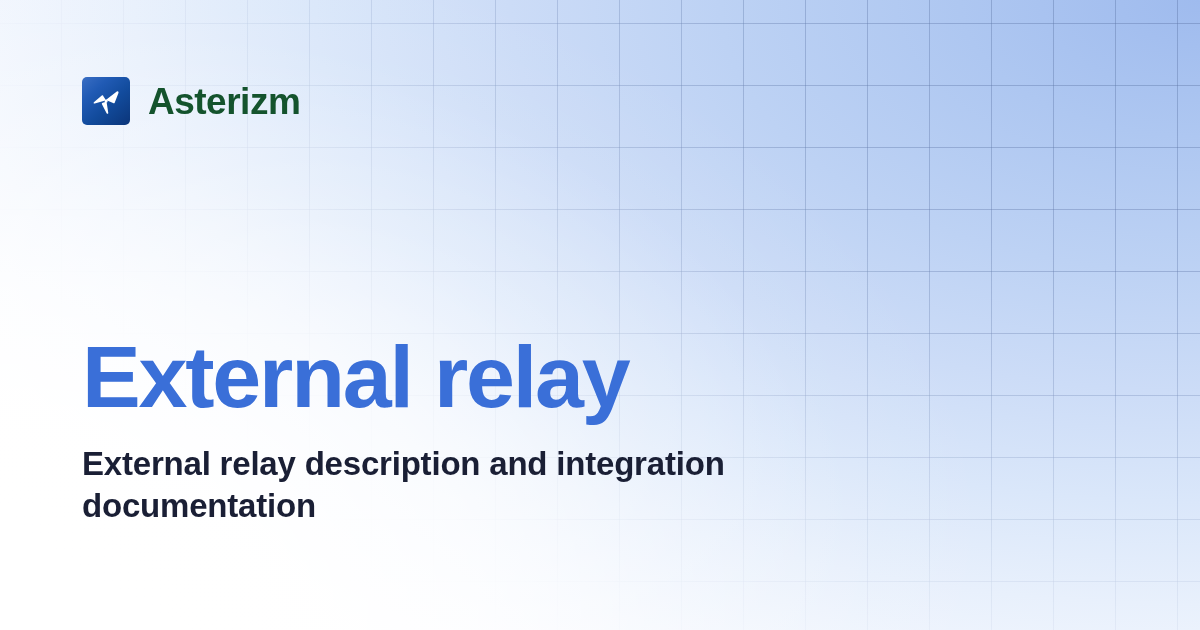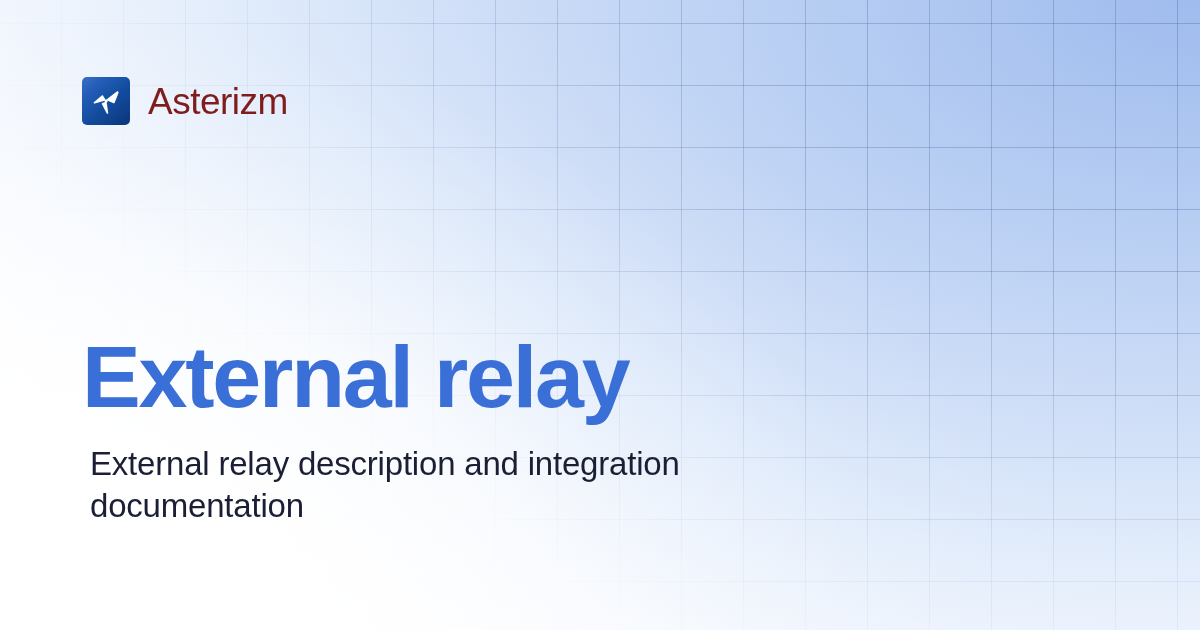--- a/index.html
+++ b/index.html
@@ -93,23 +93,23 @@
     border-radius: 5px;
     background: linear-gradient(138deg, #3a6ec4 0%, #205ab4 28%, #124b9c 58%, #0b3579 100%);
     display: flex;
     align-items: center;
     justify-content: center;
     flex: none;
   }
   .brand-mark svg { display: block; }
   .brand-name {
     font-size: 37px;
-    font-weight: normal;
+    font-weight: bold;
     letter-spacing: -0.5px;
-    color: #7f1d1d;
+    color: #14532d;
     line-height: 1;
     white-space: nowrap;
   }
 
   
   .headline-block {
     position: absolute;
     left: 82px;
     top: 332px;
     width: 820px;
@@ -117,23 +117,23 @@
   .headline {
     margin: 0;
     font-size: 88px;
     font-weight: bold;
     line-height: 1.03;
     letter-spacing: -2.2px;
     color: #3a6fd8;
     white-space: nowrap;
   }
   .subheadline {
-    margin: 20px 0 0 8px;
+    margin: 20px 0 0 0;
     font-size: 33px;
-    font-weight: normal;
+    font-weight: bold;
     line-height: 1.28;
     letter-spacing: -0.2px;
     color: #1a1f35;
     max-width: 720px;
   }
 </style>
 </head>
 <body>
 
 <div class="og-card">

